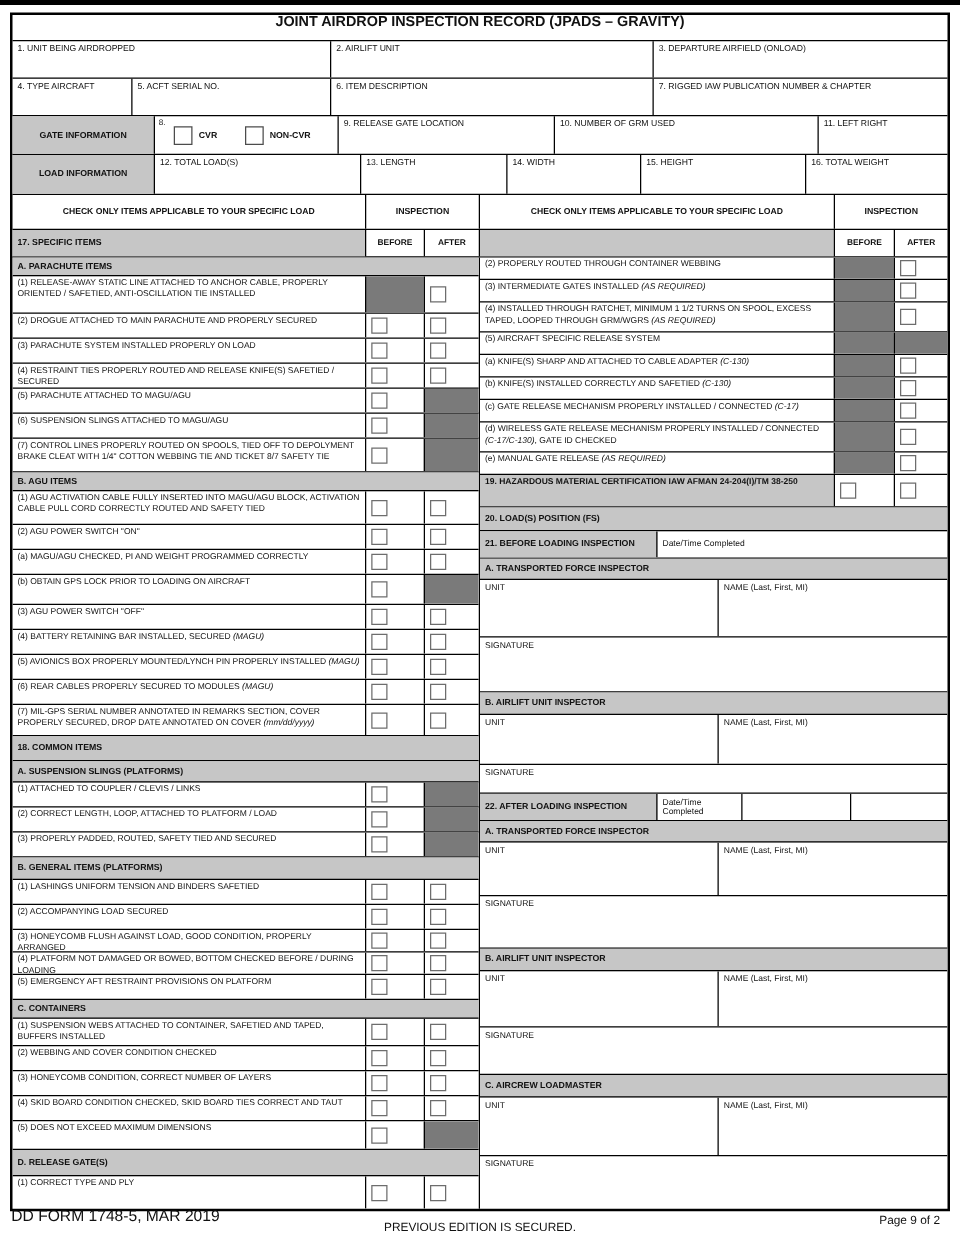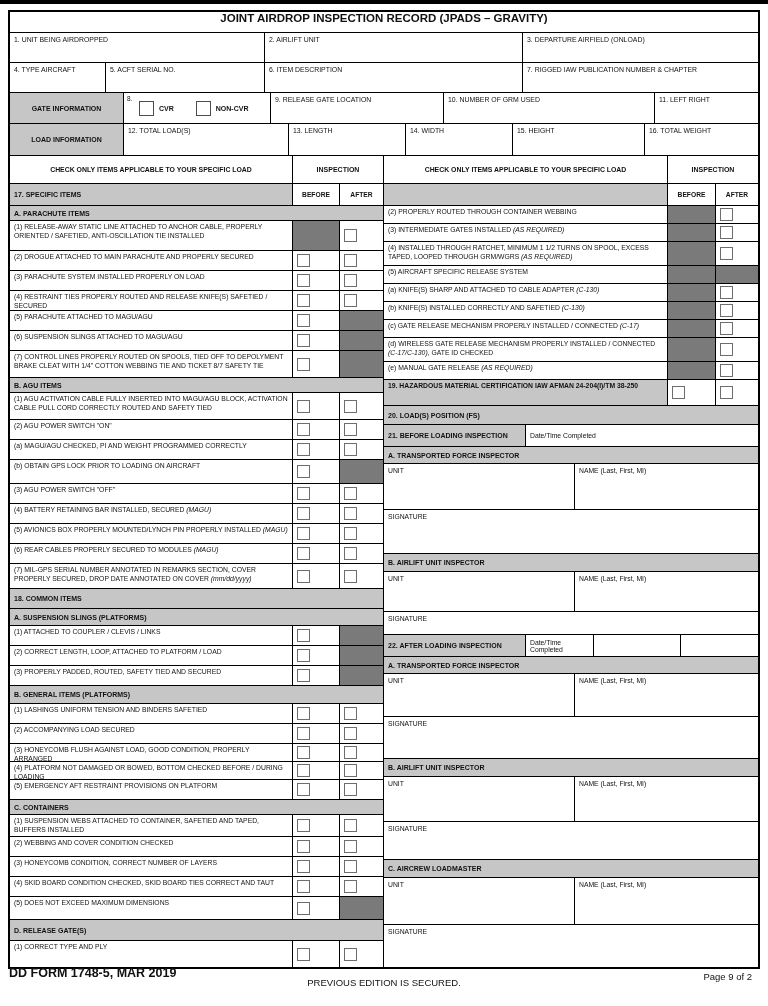--- a/index.html
+++ b/index.html
@@ -75,21 +75,21 @@
     align-items: center; font-weight: bold; font-size: 7px; padding-left: 4px; }
   .ld-dt { flex: 1; font-size: 6.8px; display: flex; align-items: center; padding-left: 4px; }
   .k-loading .ld-dt.fixed { flex: none; width: 68px; border-right: 1px solid #000; }
   .ld-c1 { width: 87px; border-right: 1px solid #000; }
   .ld-c2 { flex: 1; }
   .c-unit { width: 191px; border-right: 1px solid #000; font-size: 6.8px; padding: 3px 0 0 4px; }
   .c-name { flex: 1; font-size: 6.8px; padding: 3px 0 0 4px; }
   .c-sig { width: 100%; font-size: 6.8px; padding: 3px 0 0 4px; }
 
   
-  .f-form { position: absolute; left: 9px; top: 966px; font-weight: bold; font-size: 12.5px; }
+  .f-form { position: absolute; left: 9px; top: 966px; font-weight: normal; font-size: 12.5px; }
   .f-note { position: absolute; left: 0; right: 0; top: 977px; text-align: center; font-size: 9.5px; }
   .f-page { position: absolute; right: 16px; top: 971px; font-size: 9.5px; }
 </style>
 </head>
 <body>
 
 <div class="top-strip"></div>
 
 <div class="form">
 

